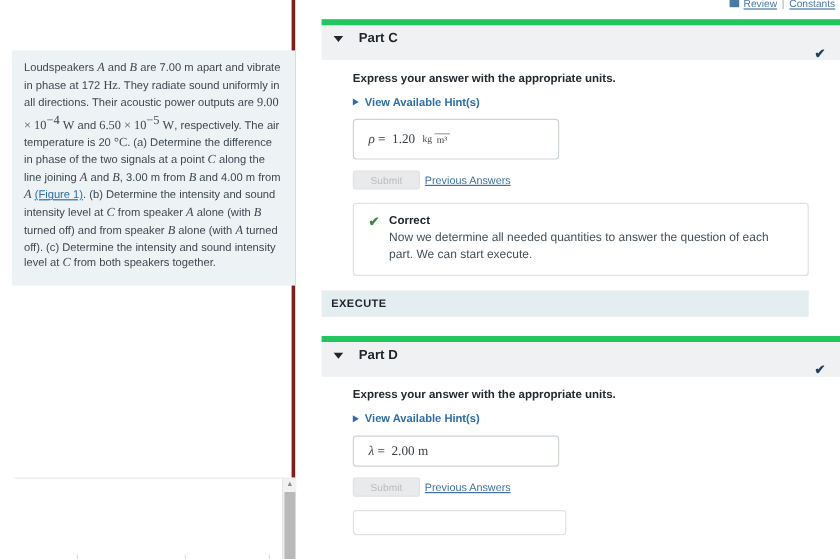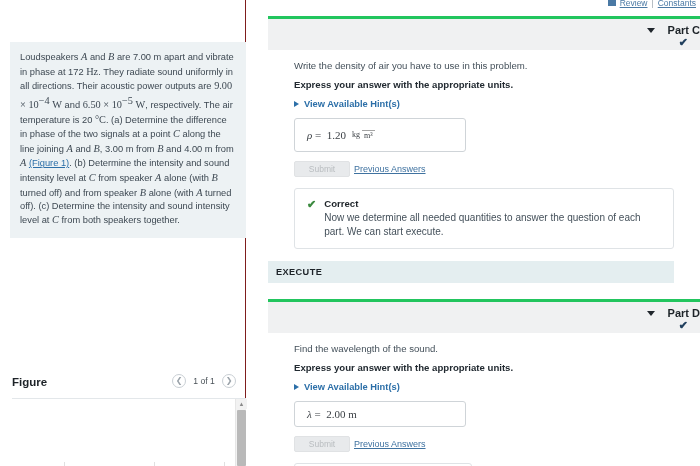--- a/index.html
+++ b/index.html
@@ -11,21 +11,21 @@
     font-family: "Liberation Sans", sans-serif;
     font-size: 11px;
     color: #333333;
   }
   .page { position: relative; width: 700px; height: 466px; background:#fff; }
 
   
   .left-panel {
     position: absolute; left:0; top:0; width: 246px; height: 466px;
     background:#ffffff;
-    border-right: 1px solid #7f1d1d;
+    border-right: 3px solid #7f1d1d;
   }
   .problem-box {
     position:absolute; left:10px; top:42px; width: 236px;
     background:#edf2f4;
     padding: 8px 10px 10px 10px;
     line-height: 1.42;
     font-size: 9.3px;
     color:#3d4852;
   }
   .problem-box .mathvar { font-family:"Liberation Serif", serif; font-style:italic; font-size:10.3px; }
@@ -79,22 +79,22 @@
     display:flex; align-items:center; gap:4px;
     font-size:8.5px; color:#4a79a4;
   }
   .topbar .bar-ic { width:8px; height:6px; background:#4a79a4; display:inline-block; }
   .topbar a { color:#4a79a4; text-decoration:underline; cursor:pointer; }
   .topbar .sep { color:#9aa5ad; }
 
   .part-header {
     position:relative; width:432px; height:34px;
     background:#f0f1f2;
-    border-top:3px solid #22c55e;
-    display:flex; align-items:flex-start;justify-content:flex-end;
+    border-top:5px solid #22c55e;
+    display:flex; align-items:flex-start;
   }
   .caret {
     margin-left:10px; margin-top:9px; width:0; height:0;
     border-left:4.5px solid transparent; border-right:4.5px solid transparent;
     border-top:5.5px solid #20262c; cursor:pointer;
   }
   .part-label {
     margin-left:13px; margin-top:5px;
     font-weight:bold; font-size:11px; color:#1d2328;
   }
@@ -195,28 +195,20 @@
       <span class="mathvar">B</span>
       <span>turned off) and from speaker</span>
       <span class="mathvar">B</span>
       <span>alone (with</span>
       <span class="mathvar">A</span>
       <span>turned off). (c) Determine the intensity and sound intensity level at</span>
       <span class="mathvar">C</span>
       <span>from both speakers together.</span>
     </div>
 
-    <div class="figure-header">
-      <div class="figure-title">Figure</div>
-      <div class="fig-nav">
-        <div class="circ-btn">❮</div>
-        <div class="fig-count">1 of 1</div>
-        <div class="circ-btn">❯</div>
-      </div>
-    </div>
 
     <div class="figure-body">
       <div class="fig-canvas">
         <div class="fig-tick" style="left:52px;"></div>
         <div class="fig-tick" style="left:142px;"></div>
         <div class="fig-tick" style="left:212px;"></div>
       </div>
       <div class="fig-scrollbar">
         <div class="fig-scroll-up">▲</div>
         <div class="fig-scroll-thumb"></div>
@@ -233,21 +225,20 @@
       <a>Constants</a>
     </div>
 
     <div class="part-header" style="margin-top:16px;">
       <div class="caret"></div>
       <div class="part-label">Part C</div>
       <div class="part-check">✔</div>
     </div>
 
     <div class="part-body">
-      <div class="prompt">Write the density of air you have to use in this problem.</div>
       <div class="express">Express your answer with the appropriate units.</div>
 
       <div class="hint-row">
         <span class="hint-caret"></span>
         <span class="hint-text">View Available Hint(s)</span>
       </div>
 
       <div class="answer-box">
         <span class="ital">ρ</span>&nbsp;<span>=</span>&nbsp;&nbsp;<span>1.20</span><span class="frac">
             <span class="num">kg</span>
@@ -273,21 +264,20 @@
 
     <div class="section-band">EXECUTE</div>
 
     <div class="part-header" style="margin-top:16px;">
       <div class="caret"></div>
       <div class="part-label">Part D</div>
       <div class="part-check">✔</div>
     </div>
 
     <div class="part-body">
-      <div class="prompt">Find the wavelength of the sound.</div>
       <div class="express">Express your answer with the appropriate units.</div>
 
       <div class="hint-row">
         <span class="hint-caret"></span>
         <span class="hint-text">View Available Hint(s)</span>
       </div>
 
       <div class="answer-box short">
         <span class="ital">λ</span>&nbsp;<span>=</span>&nbsp;&nbsp;<span>2.00</span>&nbsp;<span>m</span>
       </div>

